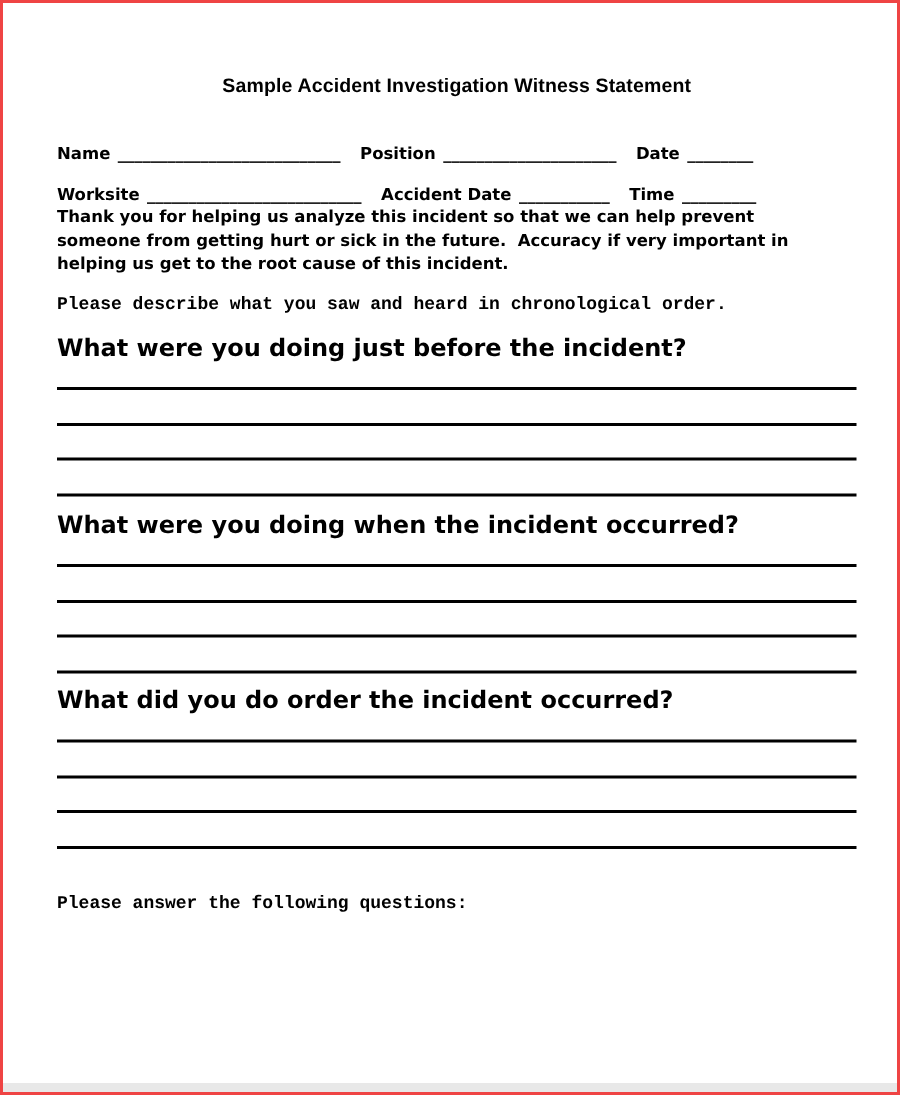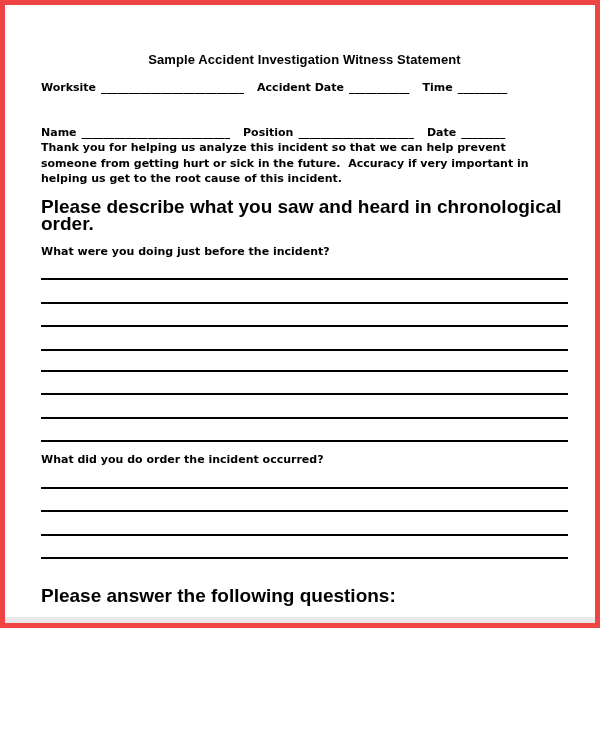--- a/index.html
+++ b/index.html
@@ -1,23 +1,23 @@
 <!DOCTYPE html>
 <html><head>
 <meta charset="utf-8">
 <style>
   html, body { margin: 0; padding: 0; background: #ffffff; }
 
   .page {
     width: 600px;
-    height: 628px;
+    height: 730px;
     box-sizing: border-box;
     position: relative;
     background: #ffffff;
-    border: 5px solid #ef4444;
+    border: 2px solid #ef4444;
     padding: 0 27px 0 36px;
     overflow: hidden;
     font-family: "DejaVu Sans", sans-serif;
     font-weight: bold;
     color: #000000;
   }
 
   .title {
     font-family: "Liberation Sans", sans-serif;
     font-size: 13px;
@@ -40,29 +40,29 @@
   .hrow1 { margin-top: 31px; }
   .hrow2 { margin-top: 13px; }
 
   .intro {
     font-size: 11px;
     line-height: 15.5px;
     white-space: pre-wrap;
   }
 
   .sec-heading {
-    font-family: Liberation Sans, sans-serif;
-    font-size: 19px;
+    font-family: Liberation Mono, monospace;
+    font-size: 12px;
     line-height: 17px;
     margin-top: 11px;
   }
   .sec-heading.second { margin-top: 28px; }
 
   .q-text {
-    font-size: 11px;
+    font-size: 16px;
     line-height: 14.5px;
     white-space: pre-wrap;
   }
   .qb1 { margin-top: 13px; }
   .qb2 { margin-top: 12px; }
   .qb3 { margin-top: 11px; }
   .qb4 { margin-top: 9px; }
 
   .answer-lines { margin-top: 19px; }
   .qb4 .answer-lines { margin-top: 12px; }
@@ -82,55 +82,56 @@
     background: #e8e8e8;
   }
 </style>
 </head>
 <body>
 
 <div class="page">
 
   <div class="title">Sample Accident Investigation Witness Statement</div>
 
+  <div class="hrow hrow1">
+    <span class="lbl">Name</span>
+    <span class="blank">___________________________</span>
+    <span class="lbl">Position</span>
+    <span class="blank">_____________________</span>
+    <span class="lbl">Date</span>
+    <span class="blank">________</span>
+  </div>
+
   <div class="hrow hrow2">
     <span class="lbl">Worksite</span>
     <span class="blank">__________________________</span>
     <span class="lbl">Accident Date</span>
     <span class="blank">___________</span>
     <span class="lbl">Time</span>
     <span class="blank">_________</span>
-  </div>
-
-  <div class="hrow hrow1">
-    <span class="lbl">Name</span>
-    <span class="blank">___________________________</span>
-    <span class="lbl">Position</span>
-    <span class="blank">_____________________</span>
-    <span class="lbl">Date</span>
-    <span class="blank">________</span>
   </div>
 
   <div class="intro">Thank you for helping us analyze this incident so that we can help prevent
 someone from getting hurt or sick in the future.  Accuracy if very important in
 helping us get to the root cause of this incident.</div>
 
   <div class="sec-heading">Please describe what you saw and heard in chronological order.</div>
 
   <div class="qb1">
     <div class="q-text">What were you doing just before the incident?</div>
     <div class="answer-lines">
         <div class="rule"></div>
         <div class="rule"></div>
         <div class="rule"></div>
         <div class="rule"></div>
       </div>
   </div>
 
   <div class="qb2">
+    <div class="q-text">What were you doing when the incident occurred?</div>
     <div class="answer-lines">
         <div class="rule"></div>
         <div class="rule"></div>
         <div class="rule"></div>
         <div class="rule"></div>
       </div>
   </div>
 
   <div class="qb3">
     <div class="q-text">What did you do order the incident occurred?</div>

